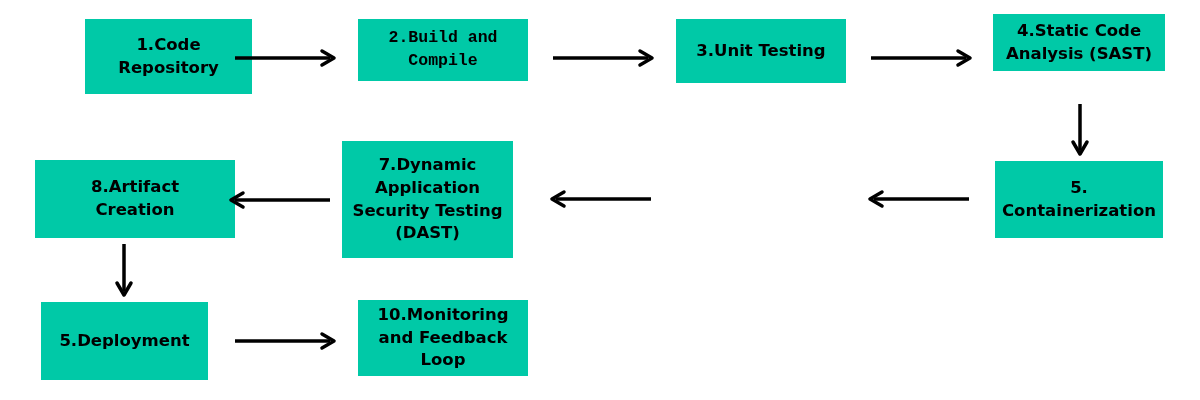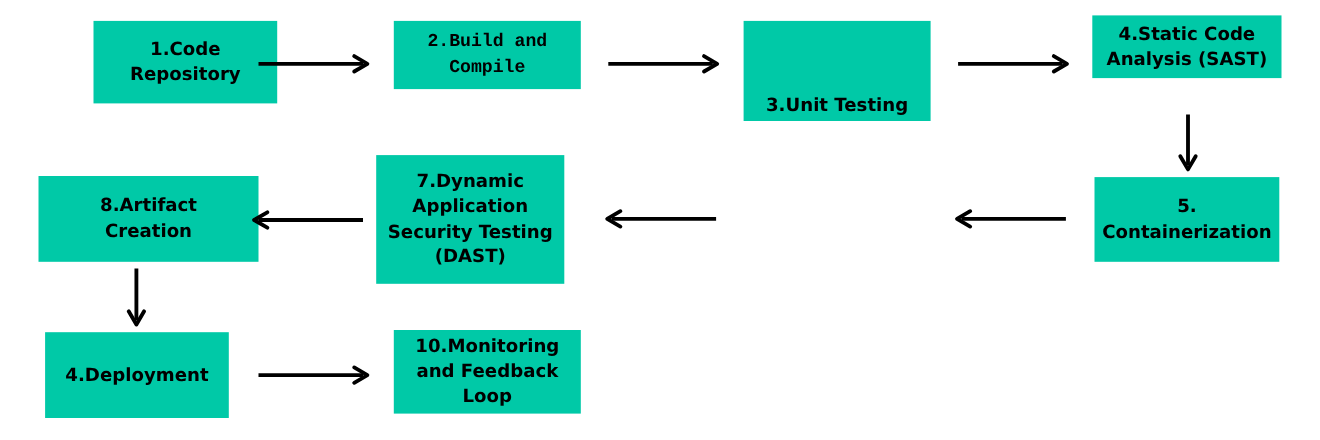--- a/index.html
+++ b/index.html
@@ -39,21 +39,21 @@
   <div class="node" style="left:41px;  top:19px;  width:167px; height:75px;margin-left:44px;">
     <span class="node-label">1.Code
 Repository</span>
   </div>
 
   <div class="node" style="left:358px; top:19px;  width:170px; height:62px;font-family:Liberation Mono, monospace;">
     <span class="node-label">2.Build and
 Compile</span>
   </div>
 
-  <div class="node" style="left:676px; top:19px;  width:170px; height:91px;align-items:flex-end;">
+  <div class="node" style="left:676px; top:19px;  width:170px; height:64px;">
     <span class="node-label">3.Unit Testing</span>
   </div>
 
   <div class="node" style="left:993px; top:14px;  width:172px; height:57px;">
     <span class="node-label">4.Static Code
 Analysis (SAST)</span>
   </div>
 
   <div class="node" style="left:995px; top:161px; width:168px; height:77px;">
     <span class="node-label">5.
@@ -67,21 +67,21 @@
 Security Testing
 (DAST)</span>
   </div>
 
   <div class="node" style="left:35px;  top:160px; width:200px; height:78px;">
     <span class="node-label">8.Artifact
 Creation</span>
   </div>
 
   <div class="node" style="left:41px;  top:302px; width:167px; height:78px;">
-    <span class="node-label">4.Deployment</span>
+    <span class="node-label">5.Deployment</span>
   </div>
 
   <div class="node" style="left:358px; top:300px; width:170px; height:76px;">
     <span class="node-label">10.Monitoring
 and Feedback
 Loop</span>
   </div>
 
   <svg class="arrow" style="left:234px; top:48px;" width="104" height="20" viewBox="0 0 104 20">
     <line x1="1" y1="10" x2="96" y2="10" stroke="#000" stroke-width="3.5"></line>

